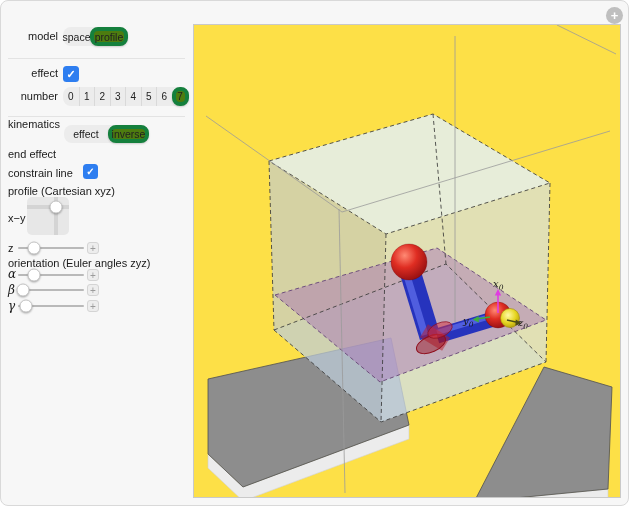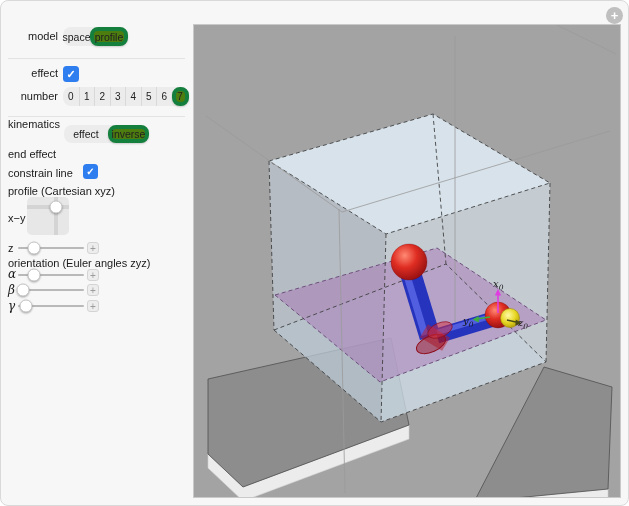--- a/index.html
+++ b/index.html
@@ -21,21 +21,21 @@
   .track{position:absolute;width:66px;height:13px}
   .rail{position:absolute;left:0;right:0;top:5.5px;height:2px;background:#b9b9b9;border-radius:1px}
   .thumb{position:absolute;width:13px;height:13px;border-radius:50%;background:#fff;border:1px solid #c6c6c6;
          box-shadow:0 1px 2px rgba(0,0,0,.3);transform:translate(-50%,-50%);top:50%;box-sizing:border-box}
   .step{position:absolute;width:12px;height:12px;background:#ededed;border:1px solid #d4d4d4;border-radius:3px;
         color:#9b9b9b;font-size:10px;display:flex;align-items:center;justify-content:center;box-sizing:border-box}
   .pad{position:absolute;left:26px;top:196px;width:42px;height:38px;background:#e7e7e7;border-radius:5px}
   .pad .vline{position:absolute;top:0;bottom:0;width:4px;background:#d4d4d4;transform:translateX(-50%)}
   .pad .hline{position:absolute;left:0;right:0;height:4px;background:#d4d4d4;transform:translateY(-50%)}
   .pad .thumb{top:0}
-  .plot{position:absolute;left:192px;top:23px;width:428px;height:474px;background:#a3a3a3;
+  .plot{position:absolute;left:192px;top:23px;width:428px;height:474px;background:#fde047;
         border:1px solid #c9c9c9;box-sizing:border-box}
   .expand{position:absolute;left:605px;top:6px;width:17px;height:17px;border-radius:50%;background:#bfbfbf;
           color:#fff;font-size:13px;font-weight:bold;display:flex;align-items:center;justify-content:center}
   svg text{font-family:"DejaVu Serif",serif;font-style:italic;fill:#151515}
 </style>
 </head>
 <body>
 
 <div class="window">
 

